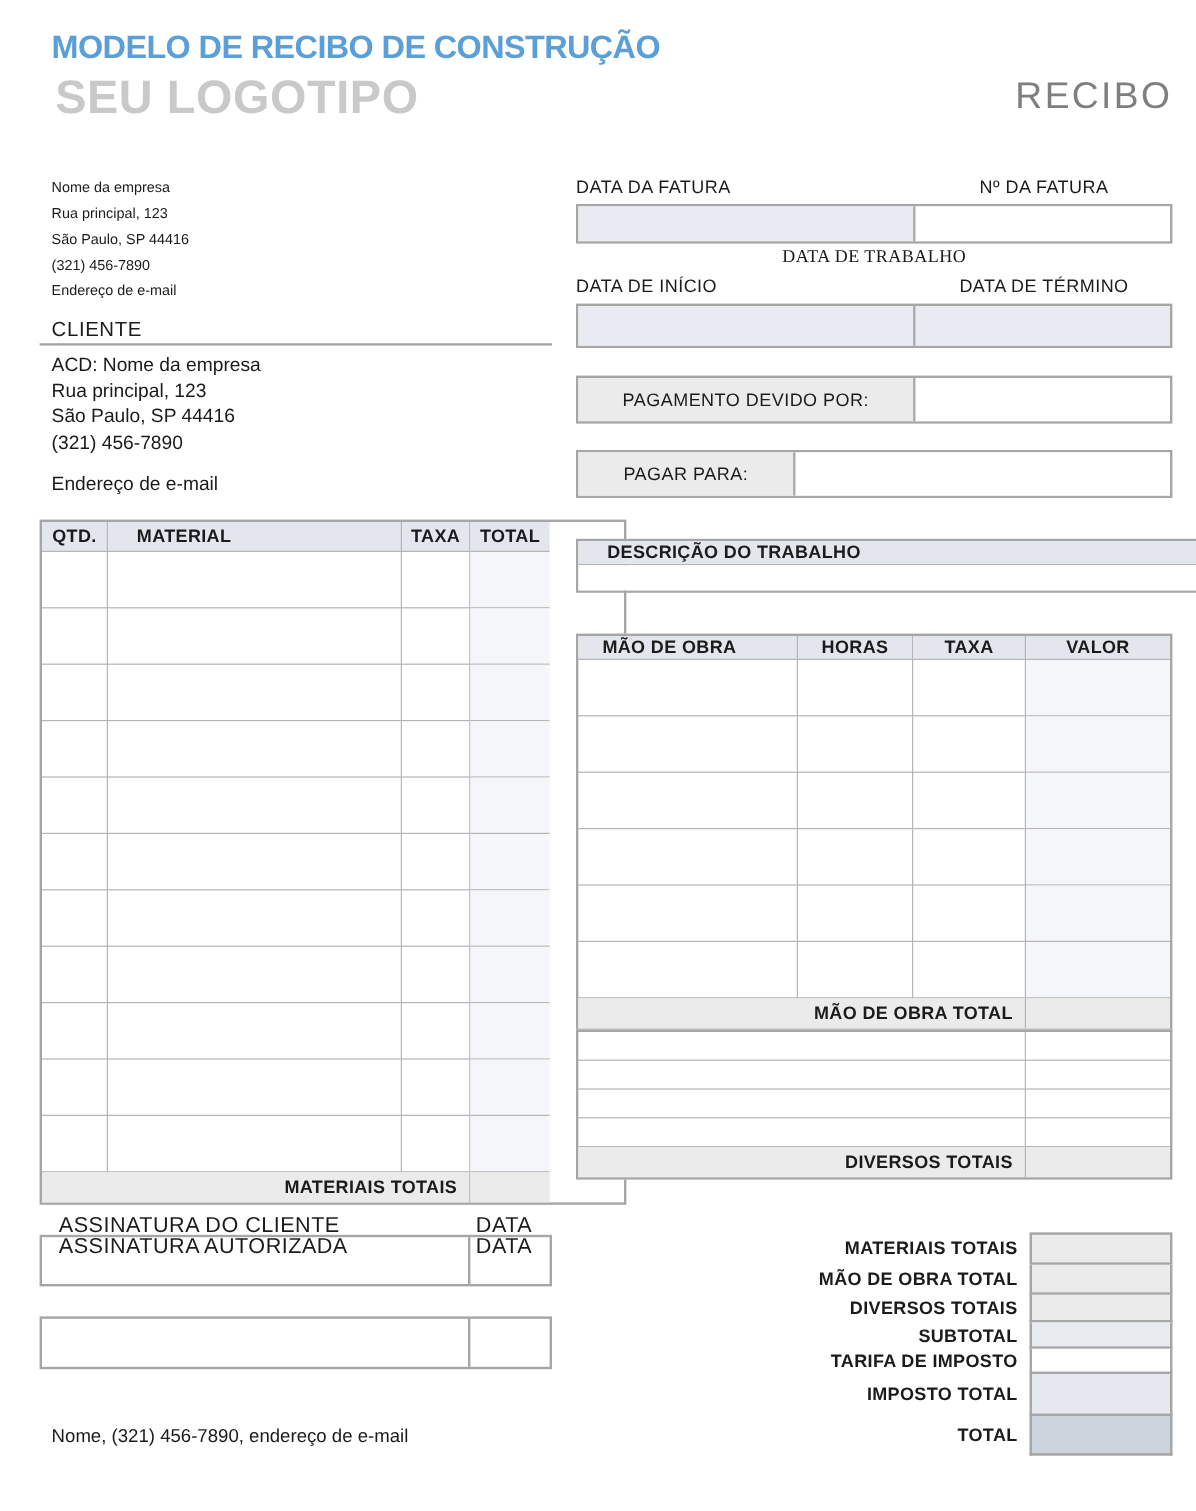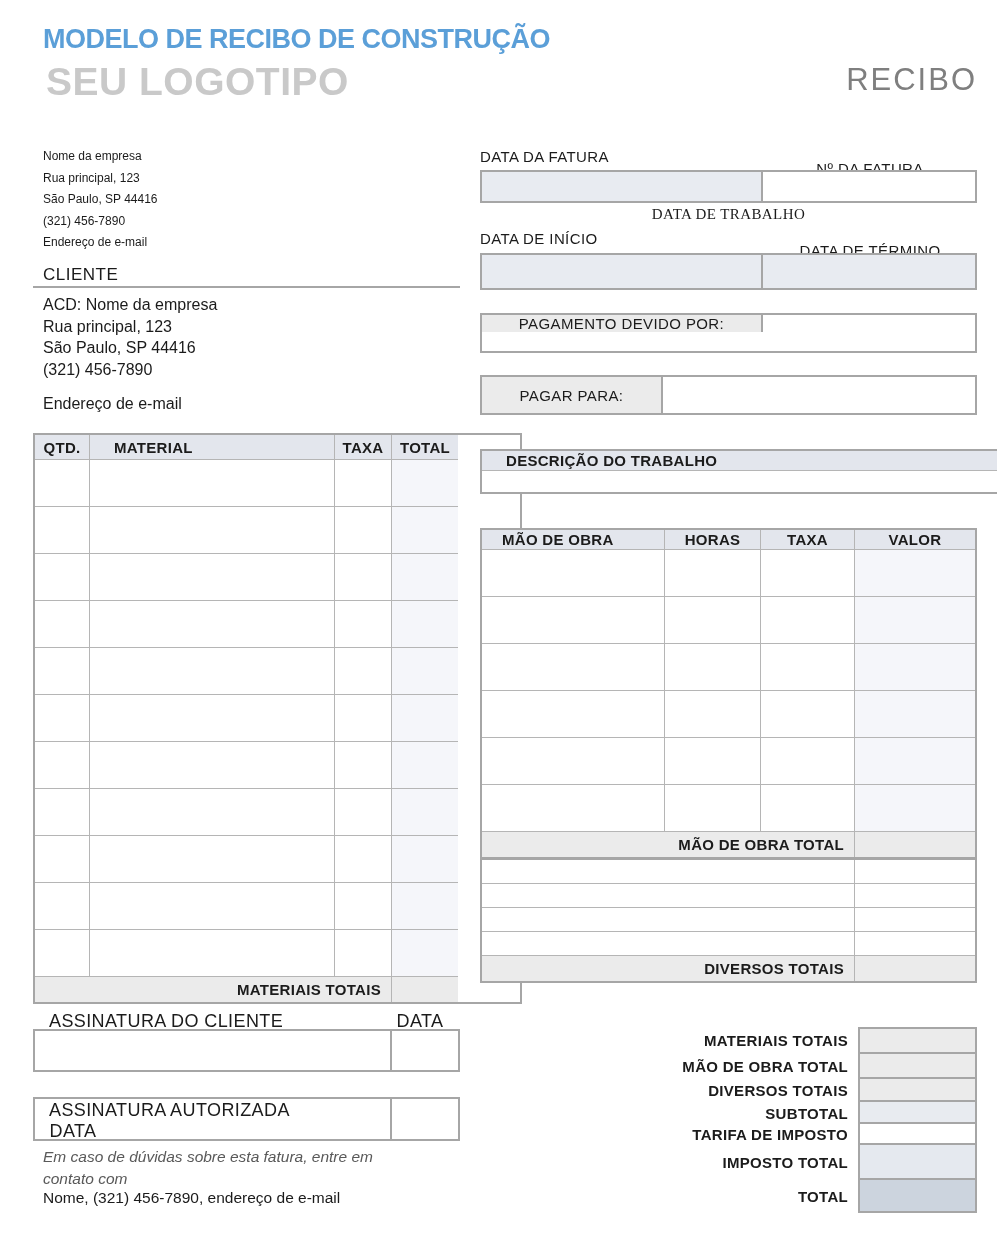--- a/index.html
+++ b/index.html
@@ -25,21 +25,21 @@
   
   .company{position:absolute;left:43px;top:146px;font-size:12px;line-height:21.5px;}
   .client-h{position:absolute;left:43px;top:265px;font-size:17px;letter-spacing:0.5px;}
   .client-rule{position:absolute;left:33px;top:286px;width:427px;border-bottom:2px solid var(--border-gray);}
   .client{position:absolute;left:43px;top:294px;font-size:16px;line-height:21.5px;}
   .client-email{position:absolute;left:43px;top:395px;font-size:16px;}
 
   
   .lblrow{position:absolute;left:480px;width:497px;display:flex;font-size:15px;letter-spacing:0.4px;}
   .lblrow .l1{width:283px;text-align:left;}
-  .lblrow .l2{width:214px;text-align:center;margin-top:12px;}
+  .lblrow .l2{width:214px;text-align:center;}
   .lbl-center{position:absolute;left:480px;width:497px;text-align:center;font-size:15px;letter-spacing:0.4px;}
   .boxrow{position:absolute;left:480px;width:497px;display:flex;border:2px solid var(--border-gray);}
   .boxrow .c1{border-right:2px solid var(--border-gray);}
   .boxrow div{display:flex;align-items:center;justify-content:center;font-size:15px;letter-spacing:0.4px;}
 
   
   .gtbl{position:absolute;display:grid;border:2px solid var(--border-gray);background:#fff;}
   .gtbl .cell{border-right:1px solid var(--grid-gray);border-bottom:1px solid var(--grid-gray);
               display:flex;align-items:center;justify-content:center;}
   .gtbl .cell.lastcol{border-right:none;}
@@ -125,21 +125,21 @@
   </div>
   <div class="lbl-center" style="top:206px;font-family:Liberation Serif, serif;">DATA DE TRABALHO</div>
   <div class="lblrow" style="top:230px;">
     <div class="l1">DATA DE INÍCIO</div>
     <div class="l2">DATA DE TÉRMINO</div>
   </div>
   <div class="boxrow" style="top:253px;height:37px;">
     <div class="c1" style="width:281px;background:var(--box-fill);"></div>
     <div style="flex:1;background:var(--box-fill);"></div>
   </div>
-  <div class="boxrow" style="top:313px;height:40px;flex-direction:column;">
+  <div class="boxrow" style="top:313px;height:40px;">
     <div class="c1" style="width:281px;background:var(--totals-row-bg);">PAGAMENTO DEVIDO POR:</div>
     <div style="flex:1;background:#fff;"></div>
   </div>
   <div class="boxrow" style="top:375px;height:40px;">
     <div class="c1" style="width:181px;background:var(--totals-row-bg);text-align:center;">PAGAR PARA:</div>
     <div style="flex:1;background:#fff;"></div>
   </div>
 
   <div class="gtbl materials">
     <div class="cell hcell">QTD.</div>
@@ -250,30 +250,29 @@
   </div>
 
   <div class="siglbl" style="top:1011px;">
     <div class="sl">ASSINATURA DO CLIENTE</div>
     <div class="sd">DATA</div>
   </div>
   <div class="sigbox" style="top:1029px;height:43px;">
     <div class="sig-field"></div>
     <div class="date-field"></div>
   </div>
-  <div class="siglbl" style="top:1100px;flex-direction:column;">
+  <div class="siglbl" style="top:1028px;">
     <div class="sl">ASSINATURA AUTORIZADA</div>
     <div class="sd">DATA</div>
   </div>
   <div class="sigbox" style="top:1097px;height:44px;">
     <div class="sig-field"></div>
     <div class="date-field"></div>
   </div>
 
-  <div class="note">Em caso de dúvidas sobre esta fatura, entre em contato com</div>
   <div class="contact">Nome, (321) 456-7890, endereço de e-mail</div>
 
   <div class="summary">
     <div class="srow h27">
       <div class="slabel">MATERIAIS TOTAIS</div>
       <div class="sbox" style="background:var(--totals-row-bg);"></div>
     </div>
     <div class="srow h25">
       <div class="slabel">MÃO DE OBRA TOTAL</div>
       <div class="sbox" style="background:var(--totals-row-bg);"></div>

